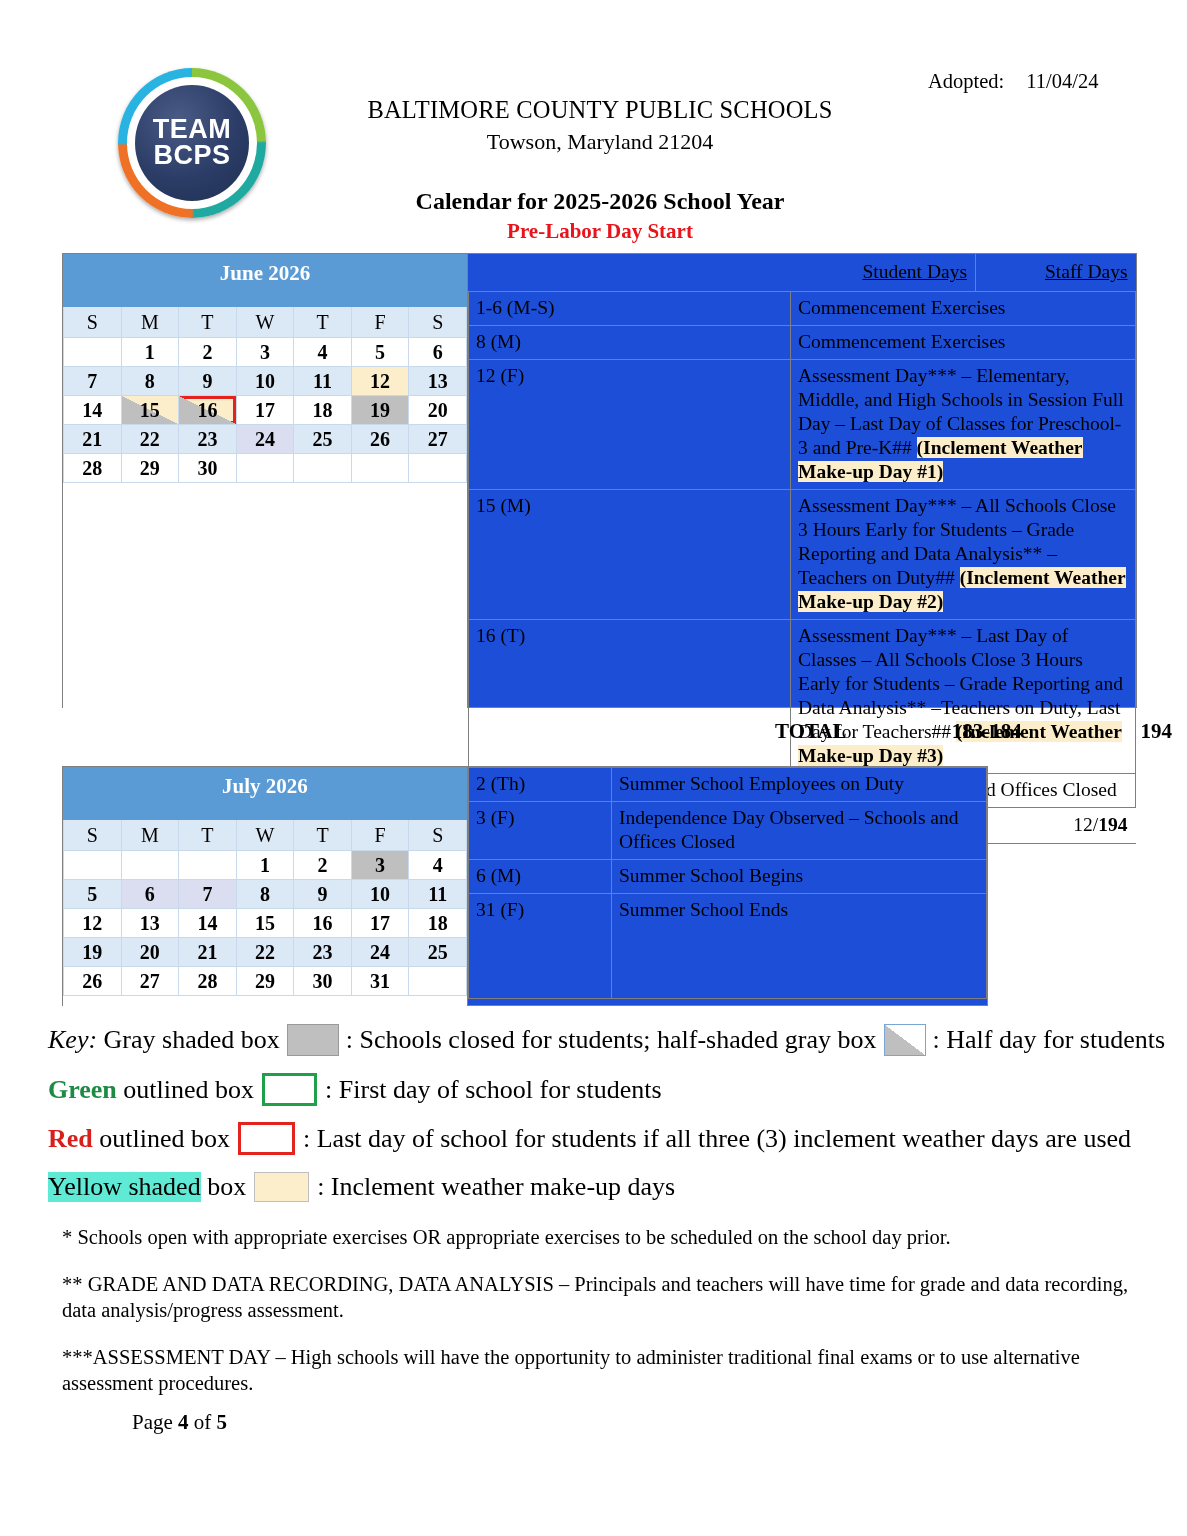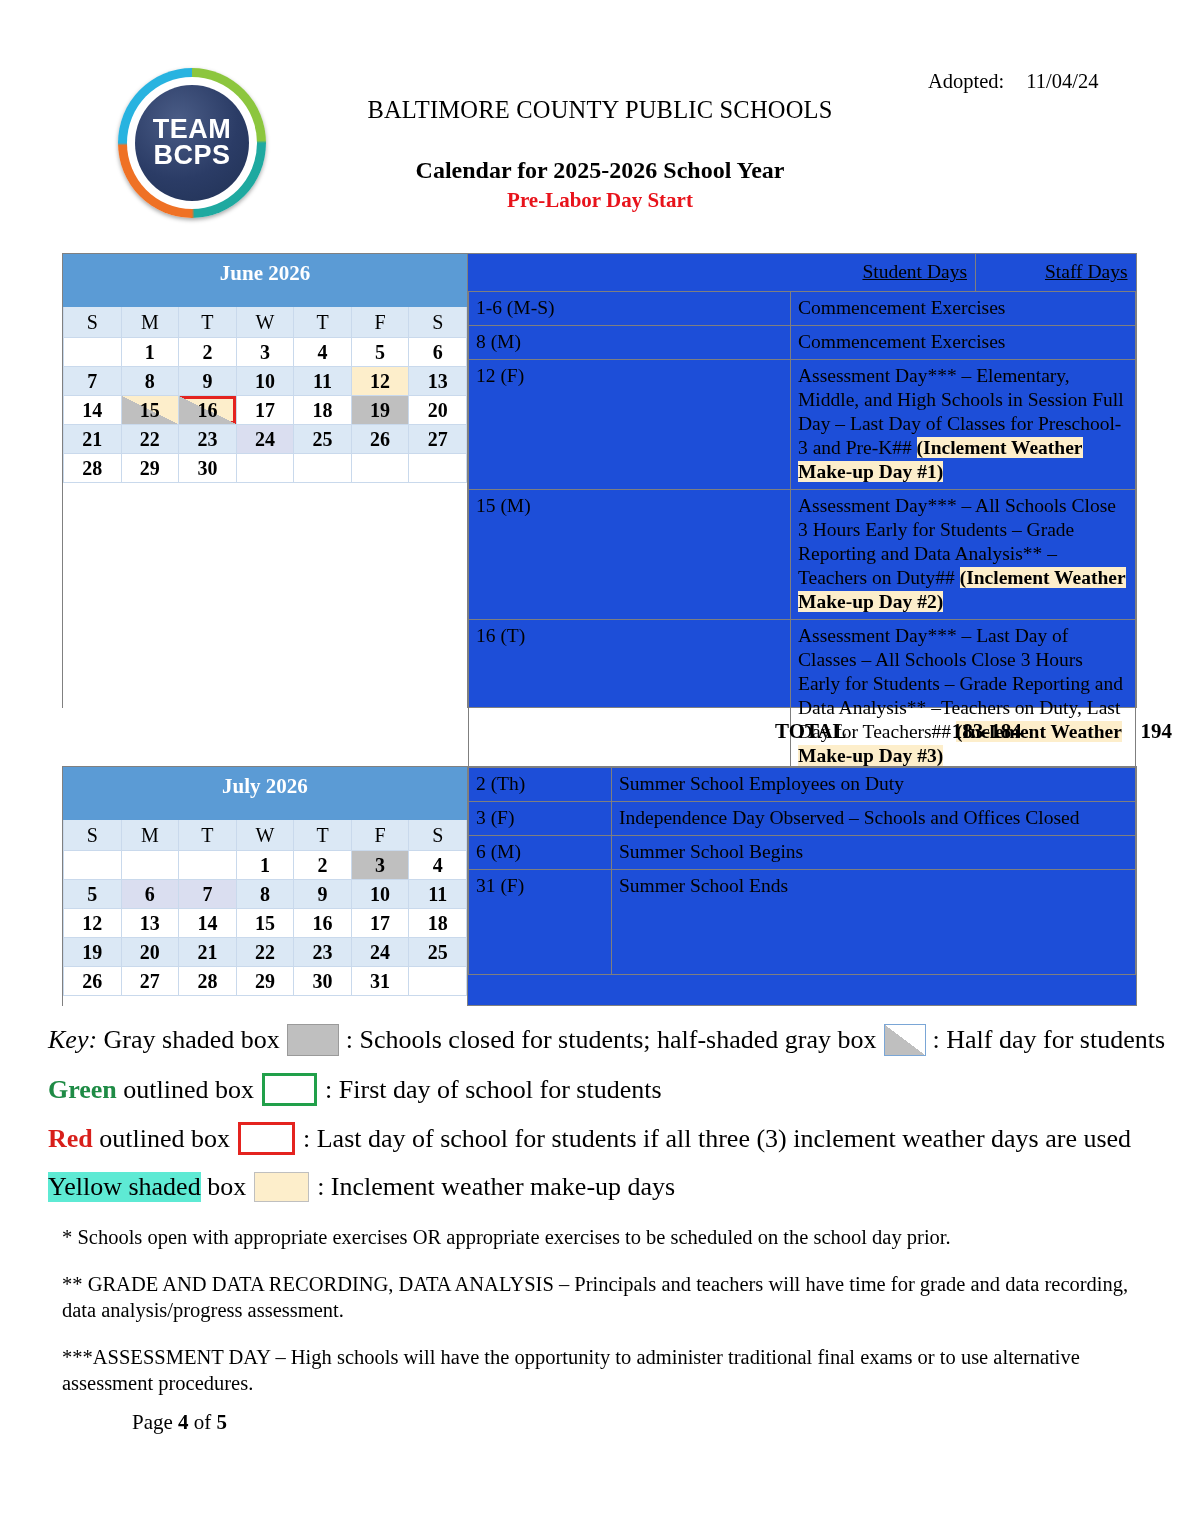--- a/index.html
+++ b/index.html
@@ -127,20 +127,21 @@
   <div class="logo-wrap">
     <div class="logo-ring"></div>
     <div class="logo-core">
       <span>TEAM</span>
       <span>BCPS</span>
     </div>
   </div>
 
   <div class="hdr-center">
     <div class="hdr-line1">BALTIMORE COUNTY PUBLIC SCHOOLS</div>
+    <div class="hdr-line2">Towson, Maryland 21204</div>
     <div class="hdr-line3">Calendar for 2025-2026 School Year</div>
     <div class="hdr-line4">Pre-Labor Day Start</div>
   </div>
 
   <div class="adopted">
     <span>Adopted:</span><span class="ad-val">11/04/24</span>
   </div>
 </div>
 
 <div class="block" id="june-block" style="left:62px; top:253px; width:1075px; height:455px;">
@@ -251,21 +252,21 @@
     </table>
   </div>
 </div>
 
 <div class="tot-line" style="left:775px; top:719px;">
   <b>TOTAL</b>
   <b style="display:inline-block; width:170px; text-align:right;">183-184</b>
   <b style="display:inline-block; width:145px; text-align:right;">194</b>
 </div>
 
-<div class="block" id="july-block" style="left:62px; top:766px; width:1075px; height:240px;">
+<div class="block" id="july-block" style="left:62px; top:766px; width:926px; height:240px;">
 
   <div class="cal-pane" style="width:405px;">
     <table class="cal">
       <tbody id="july-cal-body">
           <tr>
             <td class="cal-title" colspan="7">July 2026</td>
           </tr>
           <tr>
             <th class="dow">S</th>
             <th class="dow">M</th>

